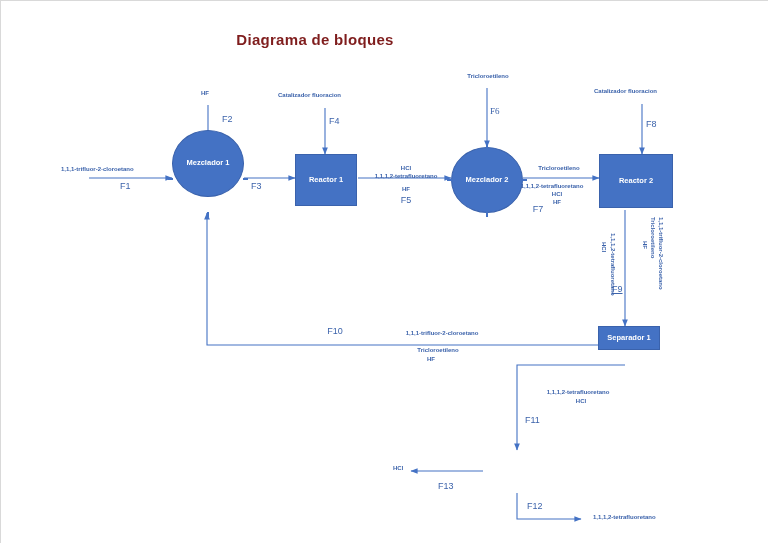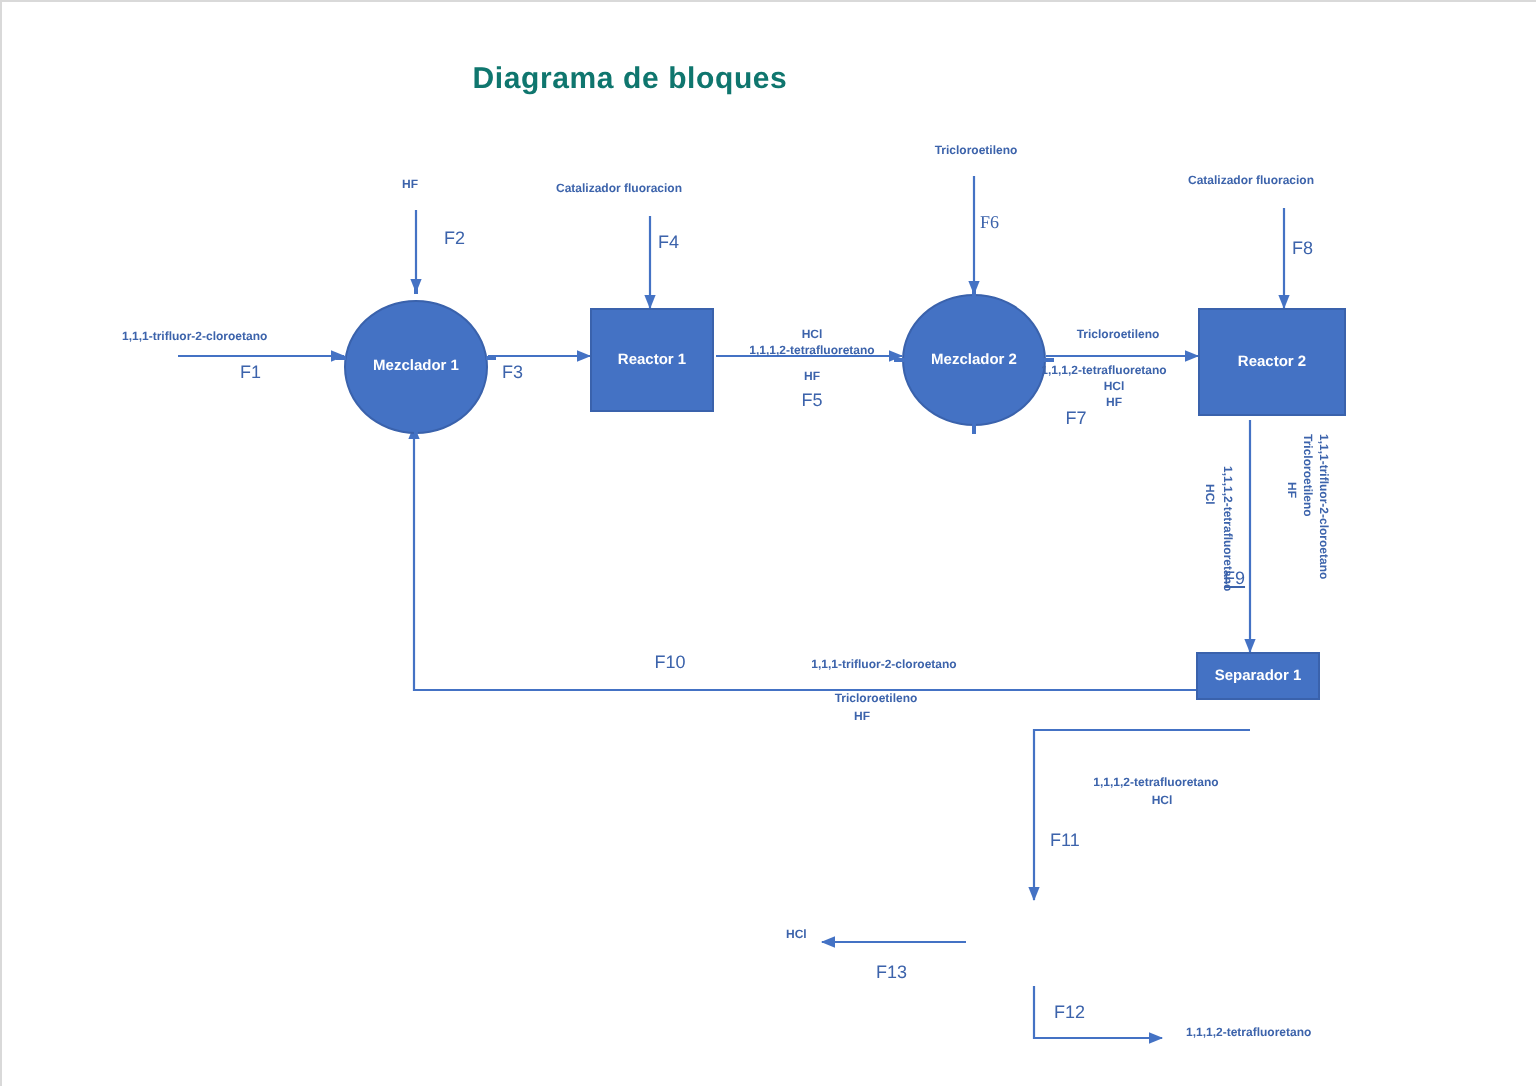--- a/index.html
+++ b/index.html
@@ -28,21 +28,21 @@
     width: 768px;
     height: 543px;
   }
   
   .diagram-title {
     position: absolute;
     left: 0;
     top: 30px;
     width: 628px;
     text-align: center;
-    color: #0f766e;
+    color: #7f1d1d;
     font-size: 15px;
     font-weight: 600;
     letter-spacing: 0.3px;
   }
   
   .node {
     position: absolute;
     background: #4472c4;
     border: 1px solid #3a62ac;
     box-sizing: border-box;
@@ -127,21 +127,21 @@
       <path d="M624,364 L516,364 L516,449"></path>
 
       <path d="M482,470 L410,470"></path>
 
       <path d="M516,492 L516,518 L580,518"></path>
     </g>
   </svg>
 
   <div class="diagram-title">Diagrama de bloques</div>
 
-  <div class="node circle" style="left:171px; top:149px; width:72px; height:67px;text-align:right;">
+  <div class="node circle" style="left:171px; top:129px; width:72px; height:67px;text-align:right;">
     <span>Mezclador 1</span>
   </div>
   <div class="handle v" style="left:206px; top:141px;"></div>
   <div class="handle v" style="left:206px; top:211px;"></div>
   <div class="handle" style="left:167px; top:177px;"></div>
   <div class="handle" style="left:242px; top:177px;"></div>
 
   <div class="node" style="left:294px; top:153px; width:62px; height:52px;">
     <span>Reactor 1</span>
   </div>

